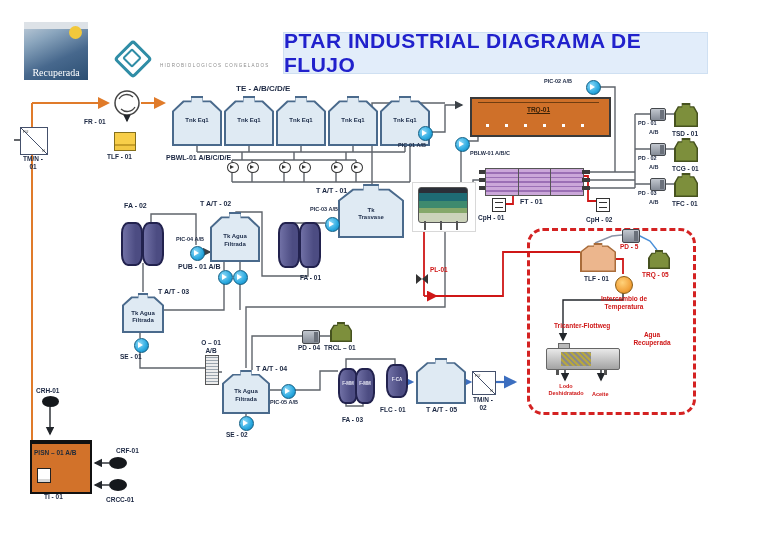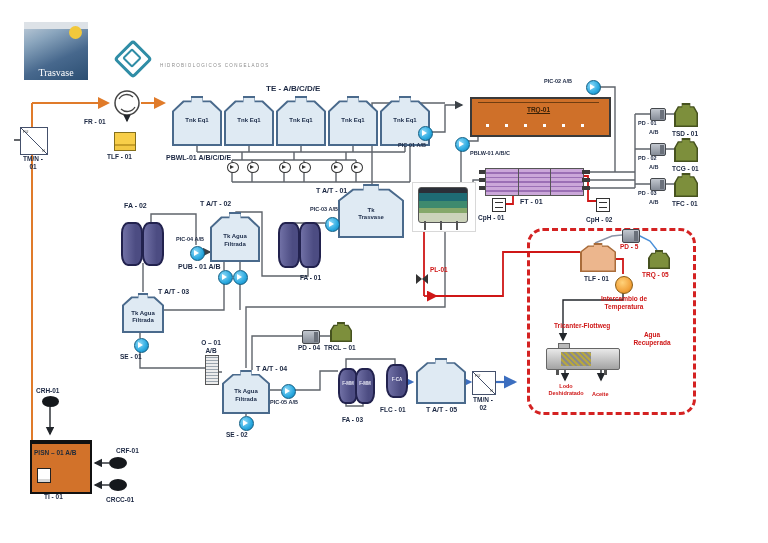--- a/index.html
+++ b/index.html
@@ -6,21 +6,21 @@
     --silo: polygon(38% 0,62% 0,62% 9%,78% 9%,100% 30%,100% 100%,0 100%,0 30%,22% 9%,38% 9%);
     --gtank: polygon(32% 0,68% 0,68% 14%,84% 14%,100% 42%,100% 100%,0 100%,0 42%,16% 14%,32% 14%);
   }
   html,body{margin:0;padding:0;background:#fff;}
   #canvas{position:relative;width:768px;height:543px;background:#fff;overflow:hidden;
           font-family:"Liberation Sans",sans-serif;}
   .abs{position:absolute;}
   
   .lbl{position:absolute;font:bold 6.5px "Liberation Sans",sans-serif;color:#1b2742;
        white-space:pre-line;line-height:1.2;z-index:6;}
-  .lbl.big{font-size:8px;margin-left:30px;}
+  .lbl.big{font-size:8px;}
   .lbl.md{font-size:7px;}
   .lbl.sm{font-size:5.5px;}
   .lbl.red{color:#cf1717;}
   .lbl.c{text-align:center;}
   .lbl.u{text-decoration:underline;}
   
   .mlogo{left:24px;top:22px;width:64px;height:58px;z-index:4;
     background:linear-gradient(155deg,#c3cfdb 0%,#8aa5bd 28%,#47688d 62%,#2b4e72 100%);}
   .mlogo .strip{position:absolute;left:0;top:0;right:0;height:7px;background:#dde2e7;}
   .mlogo .sun{position:absolute;right:6px;top:4px;width:13px;height:13px;border-radius:50%;background:#f2c83b;}
@@ -186,25 +186,28 @@
       <circle cx="127" cy="103" r="12" fill="#fff" stroke="#444" stroke-width="1.5"></circle>
       <path d="M119,99 A9,9 0 0 1 133,97" stroke="#444" stroke-width="1.3" fill="none"></path>
       <path d="M135,107 A9,9 0 0 1 121,109" stroke="#444" stroke-width="1.3" fill="none"></path>
       <path d="M127,115 V121" stroke="#444" stroke-width="1.3" marker-end="url(#ab)"></path>
     </g>
   </svg>
 
   <div class="abs mlogo">
     <div class="strip"></div>
     <div class="sun"></div>
-    <div class="mtxt">Trasvase</div>
+    <div class="mtxt">Recuperada</div>
   </div>
   <div class="abs ddia"></div>
   <div class="abs ddia2"></div>
   <div class="abs dexsub">HIDROBIOLOGICOS CONGELADOS</div>
+  <div class="abs titlebox">
+    <span>PTAR INDUSTRIAL DIAGRAMA DE FLUJO</span>
+  </div>
 
   <div class="abs instr" style="left:20px;top:127px;width:26px;height:26px;">
     <span class="iu">FU</span>
     <span class="il">N</span>
   </div>
   <div class="lbl c" style="left:10px;top:155px;width:46px;">TM/N -
 01</div>
   <div class="lbl" style="left:84px;top:118px;">FR - 01</div>
   <div class="abs ybox" style="left:114px;top:132px;width:20px;height:17px;"></div>
   <div class="lbl" style="left:107px;top:153px;">TLF - 01</div>

